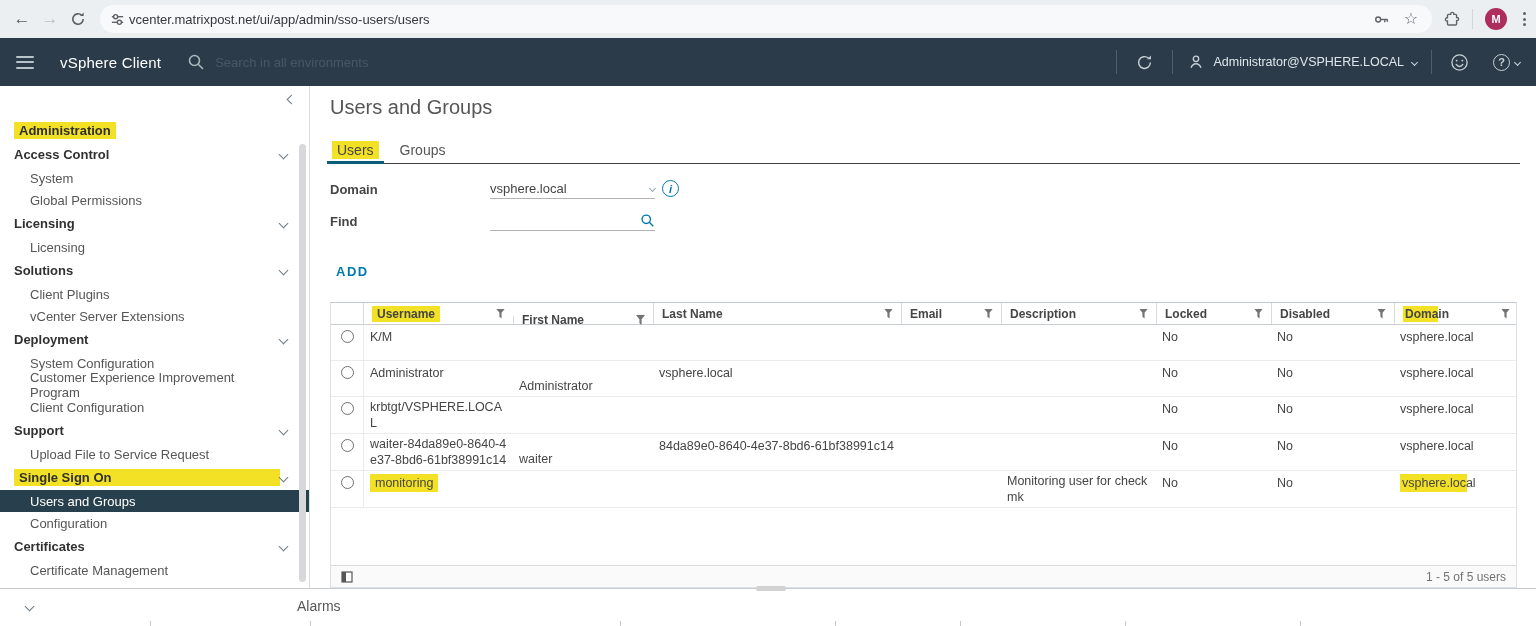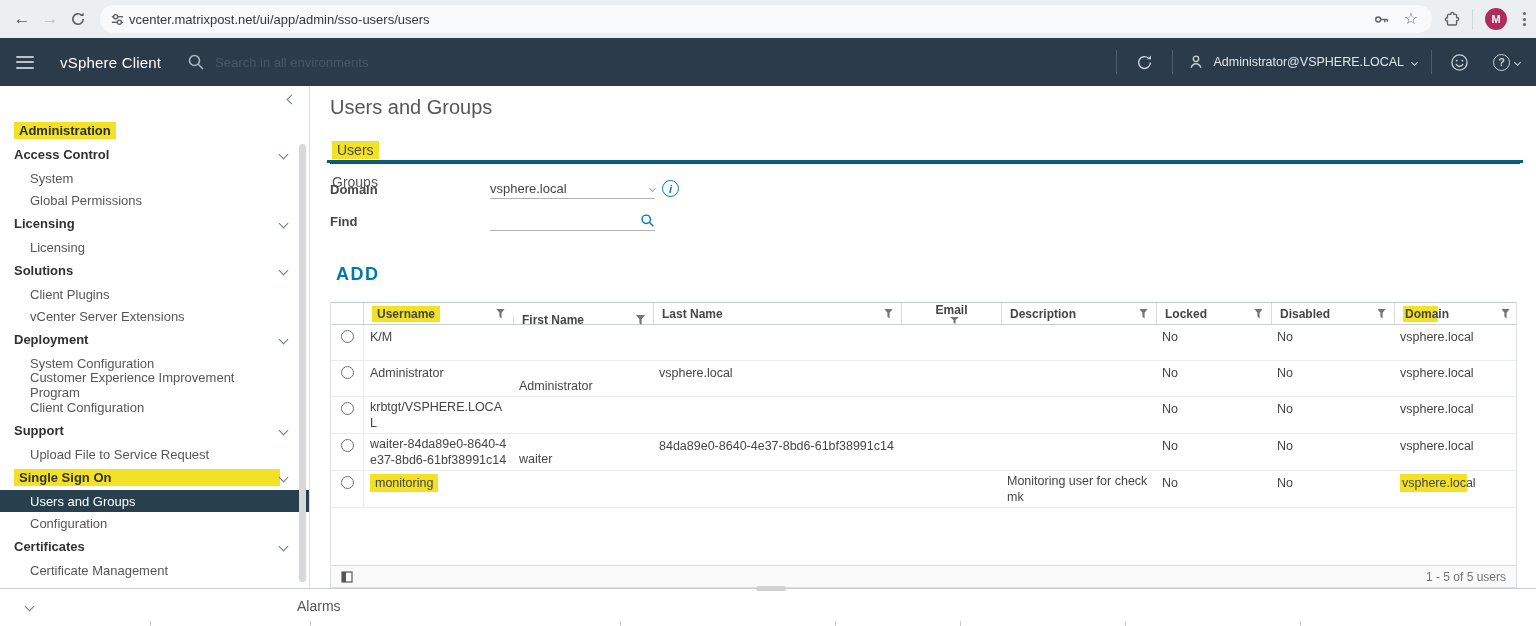--- a/index.html
+++ b/index.html
@@ -65,46 +65,46 @@
   .nav-item.selected{background:var(--selected-nav-bg);}
   .nav-item.selected .nav-label{color:#fff;font-weight:500;}
   .sb-scroll{position:absolute;right:3px;top:58px;width:7px;height:438px;background:#d6d8da;border-radius:4px;}
 
   .hl{background:var(--highlight-yellow);padding:1px 5px;}
   .hl-part{background:linear-gradient(90deg,var(--highlight-yellow) 0 72%,transparent 72%);padding:1px 2px;}
   .hl-part-cell{background:linear-gradient(90deg,var(--highlight-yellow) 0 86%,transparent 86%);padding:1px 2px;}
 
   .content{position:absolute;left:310px;top:0;width:1226px;height:502px;background:#fff;}
   .page-title{position:absolute;left:20px;top:10px;font-size:20px;font-weight:400;color:#565656;}
-  .tabbar{position:absolute;left:20px;right:16px;top:52px;height:26px;border-bottom:4px solid #404040;display:flex;gap:8px;flex-direction:column;}
+  .tabbar{position:absolute;left:20px;right:16px;top:52px;height:26px;border-bottom:1px solid #404040;display:flex;gap:17px;}
   .tab{position:relative;font-size:14px;color:#565656;padding:4px 2px;cursor:pointer;}
   .tab.active{color:#454545;font-weight:500;}
   .tab.active::after{content:"";position:absolute;left:-3px;right:-3px;bottom:-1px;height:3px;background:var(--tab-underline);}
 
   .form-label{position:absolute;left:20px;font-size:13px;font-weight:600;color:#454545;}
   .field{position:absolute;left:180px;width:165px;height:21px;border-bottom:1px solid #b3b3b3;display:flex;align-items:center;}
   .field .val{flex:1;font-size:13px;color:#454545;}
   .field input{border:none;outline:none;background:transparent;flex:1;font-size:13px;color:#454545;width:100px;}
   .info-icon{position:absolute;left:352px;width:17px;height:17px;border:1.4px solid var(--accent-blue);border-radius:50%;color:var(--accent-blue);font-size:11px;font-weight:700;display:flex;align-items:center;justify-content:center;font-style:italic;}
-  .add-btn{position:absolute;left:26px;top:178px;font-size:18px;font-weight:600;letter-spacing:1.5px;color:var(--accent-blue);cursor:pointer;background:none;border:none;}
+  .add-btn{position:absolute;left:26px;top:178px;font-size:13px;font-weight:600;letter-spacing:1.5px;color:var(--accent-blue);cursor:pointer;background:none;border:none;}
 
   
   .grid{position:absolute;left:20px;top:216px;width:1187px;height:286px;border:1px solid #dde1e4;border-top:1px solid #c3c9cd;background:#fff;}
   .ghead{display:flex;height:22px;border-bottom:1px solid #c9ced2;background:#fff;}
   .th{display:flex;align-items:center;justify-content:space-between;padding:0 8px;flex:none;}
   .th + .th{border-left:1px solid #d8dcdf;}
   .th span{font-size:12px;font-weight:600;color:#454545;white-space:nowrap;}
   .funnel{width:9px;height:10px;background:#737373;clip-path:polygon(0 0,100% 0,62% 42%,62% 100%,38% 82%,38% 42%);margin-left:6px;}
   .gbody{overflow:hidden;height:242px;}
   .tr{display:flex;border-bottom:1px solid #e9ebed;background:#fff;}
   .td{padding:2px 6px;flex:none;}
   .td span{display:inline-block;font-size:12.5px;line-height:16px;color:#454545;word-break:break-all;}
   .td.c1{border-left:1px solid #e9ebed;}
   .radio{display:inline-block;width:13px;height:13px;border:1px solid #717171;border-radius:50%;background:#fff;margin:3px 0 0 4px;}
-  .c0{width:32px;}.c1{width:150px;}.c2{width:140px;margin-top:13px;}.c3{width:248px;}.c4{width:100px;flex-direction:column;}
+  .c0{width:32px;}.c1{width:150px;}.c2{width:140px;margin-top:13px;}.c3{width:248px;}.c4{width:100px;}
   .c5{width:155px;}.c6{width:115px;}.c7{width:123px;}.c8{width:124px;}
   .gfoot{position:absolute;left:0;right:0;bottom:0;height:22px;background:#fafafa;border-top:1px solid #d7dbde;display:flex;align-items:center;justify-content:space-between;padding:0 10px;}
   .gcount{font-size:12px;color:#737373;}
 
   
   .bottom-bar{position:absolute;left:0;top:588px;width:1536px;height:38px;background:#fff;border-top:1px solid #c9ccce;}
   .bb-chev{position:absolute;left:26px;top:14px;}
   .bb-tab{position:absolute;top:9px;font-size:14px;color:#565656;cursor:pointer;}
   .bb-tab.active{left:97px;color:#454545;font-weight:600;margin-top:44px;}
   .bb-tab.active::after{content:"";position:absolute;left:-4px;right:-4px;bottom:-8px;height:3px;background:var(--task-underline);}

